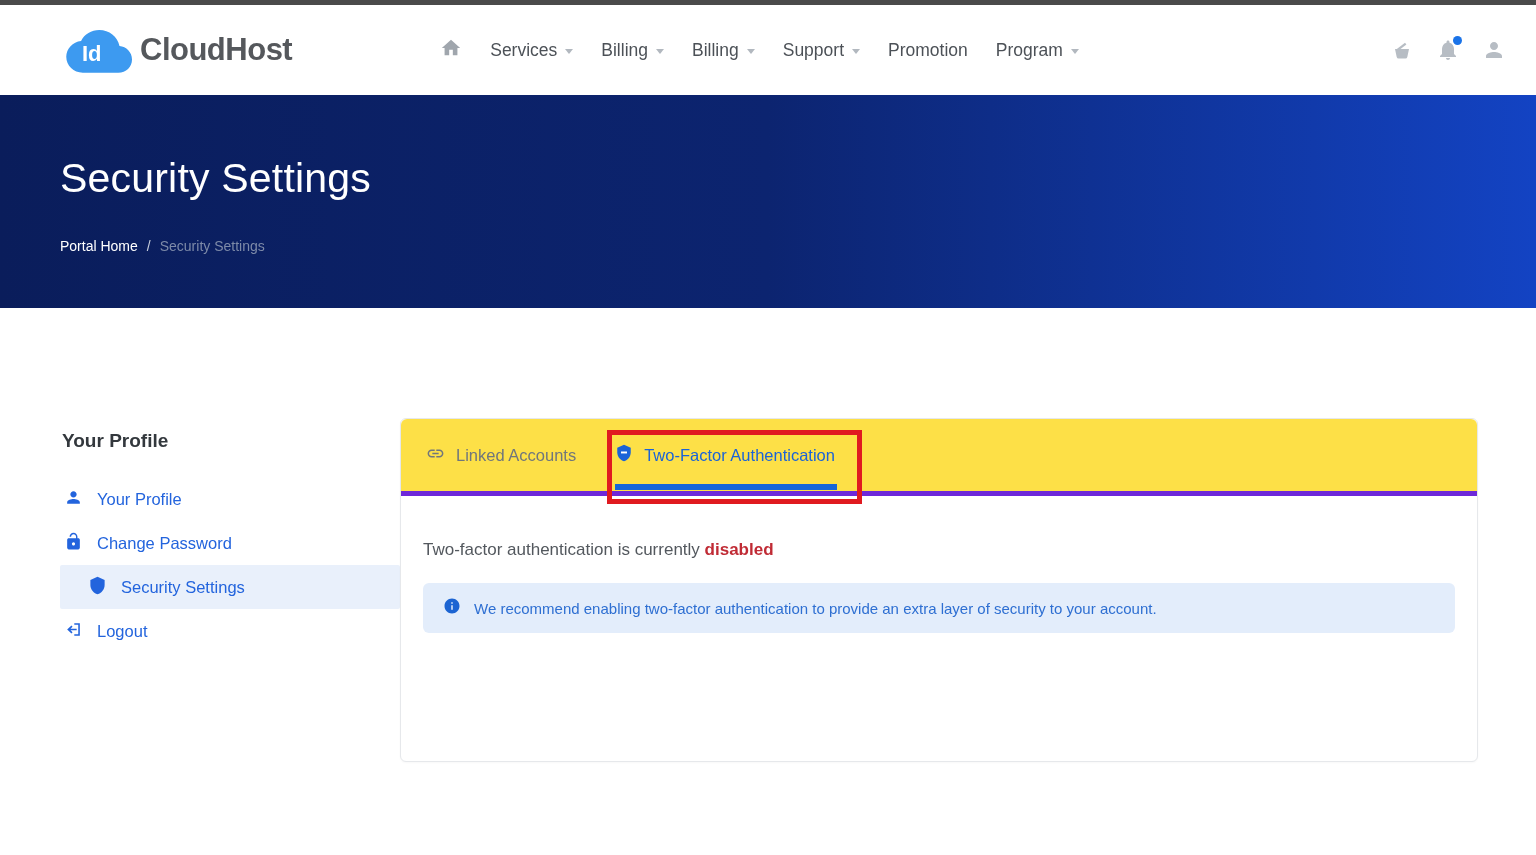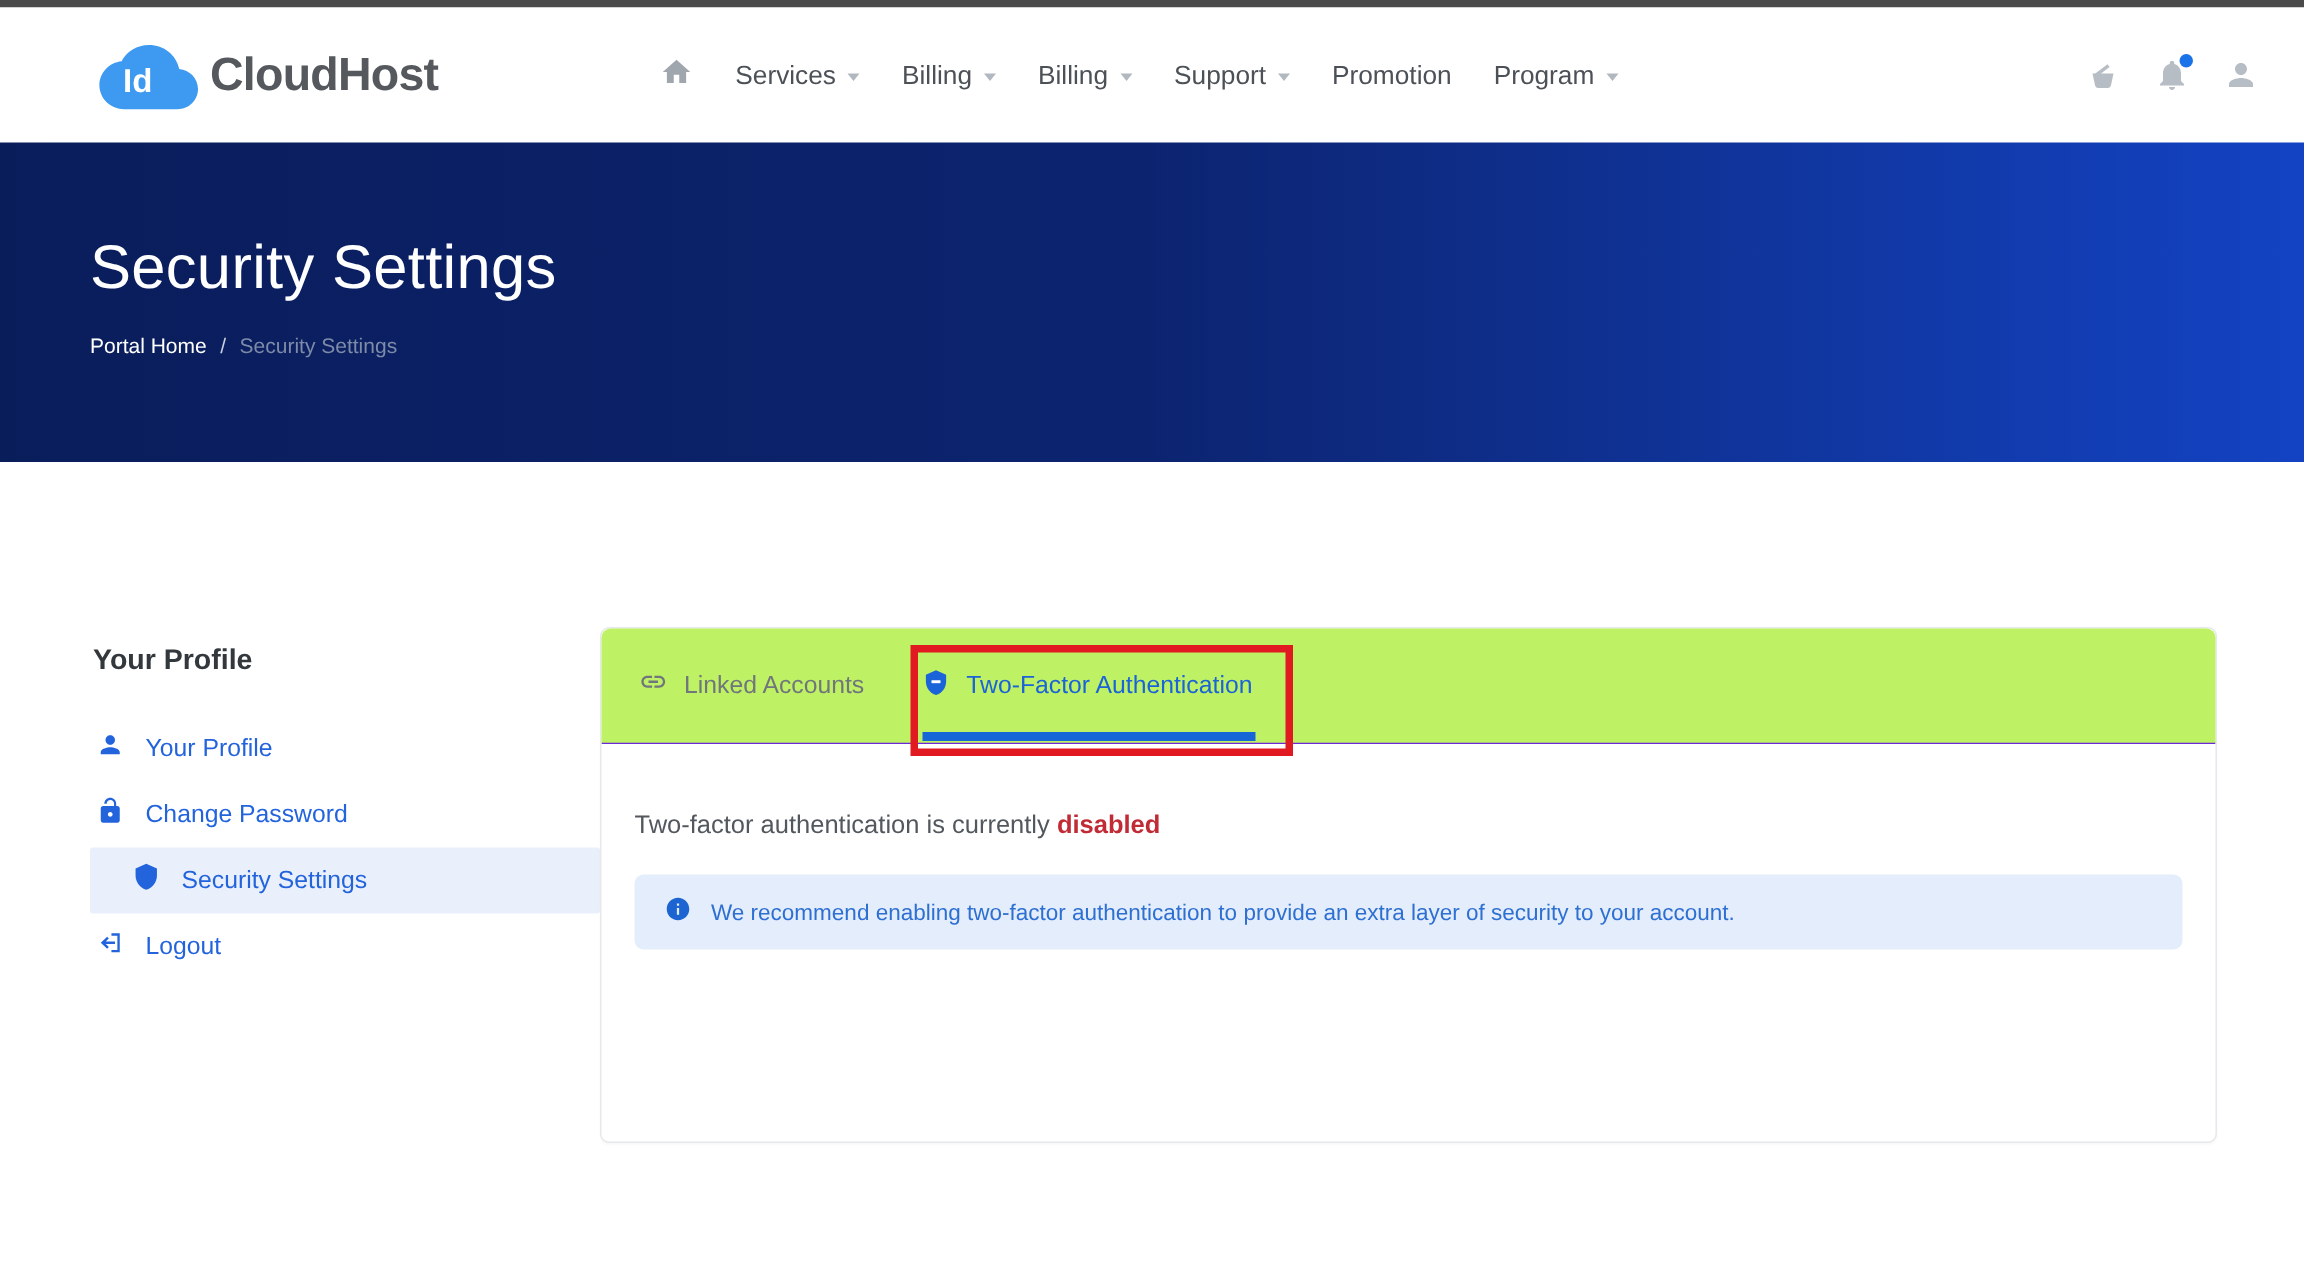--- a/index.html
+++ b/index.html
@@ -19,38 +19,38 @@
   .nav a { display:flex; align-items:center; text-decoration:none; color:#4c5157; font-size:17.5px; cursor:pointer; }
   .caret { width:0; height:0; border-left:4.5px solid transparent; border-right:4.5px solid transparent; border-top:5px solid #b2b8bf; display:inline-block; margin-left:8px; margin-top:3px; }
   .nav-icons { margin-left:auto; display:flex; align-items:center; gap:22px; padding-right:10px; }
   .nav-icon { position:relative; width:24px; height:24px; cursor:pointer; }
   .nav-icon svg { display:block; }
   .notif-dot { position:absolute; top:-2px; right:-2px; width:9px; height:9px; border-radius:50%; background:#1a73e8; }
 
   
   .hero { height:213px; background:linear-gradient(90deg,#0a1d5b 0%,#0c2470 50%,#1343c3 100%); padding:60px 0 0 60px; }
   .hero h1 { color:#ffffff; font-size:41px; font-weight:400; letter-spacing:0.2px; }
-  .breadcrumb { margin-top:20px; font-size:14px; display:flex; gap:9px; align-items:center; }
+  .breadcrumb { margin-top:36px; font-size:14px; display:flex; gap:9px; align-items:center; }
   .breadcrumb .bc-home { color:#ffffff; text-decoration:none; cursor:pointer; }
   .breadcrumb .bc-sep { color:#c8cfdd; }
   .breadcrumb .bc-current { color:#7d8aa8; }
 
   
   .content { display:flex; padding:110px 28px 0 60px; }
 
   
   .sidebar { width:340px; flex:none; }
   .sidebar h2 { font-size:19px; font-weight:700; color:#33383d; margin:12px 0 25px 2px; }
   .side-item { display:flex; align-items:center; gap:14px; height:44px; padding-left:4px; color:#2364dd; font-size:16.5px; text-decoration:none; cursor:pointer; }
   .side-item svg { flex:none; }
   .side-item.active { background:#e9f0fb; padding-left:28px; border-radius:2px; }
 
   
   .card { width:1078px; min-height:344px; border:1px solid #e6e8eb; border-radius:6px; background:#ffffff; box-shadow:0 1px 2px rgba(0,0,0,0.03); }
-  .tabbar { position:relative; height:77px; background:#bef264; border-bottom:1px solid #6d28d9; border-radius:6px 6px 0 0; display:flex; align-items:center; padding-left:25px; }
+  .tabbar { position:relative; height:77px; background:#fde047; border-bottom:5px solid #6d28d9; border-radius:6px 6px 0 0; display:flex; align-items:center; padding-left:25px; }
   .tab { display:flex; align-items:center; gap:11px; font-size:16.5px; cursor:pointer; height:100%; }
   .tab.inactive { color:#70767c; }
   .tab.active { color:#1a63d8; position:relative; margin-left:39px; }
   .tab-underline { position:absolute; left:0; right:-2px; bottom:1px; height:6px; background:#1766d8; }
   .annotation-tab { position:absolute; left:206px; top:11px; width:255px; height:74px; border:5px solid #e01a20; z-index:5; pointer-events:none; }
 
   .card-body { padding:44px 22px 25px 22px; }
   .status-line { font-size:17px; color:#53585e; margin-bottom:23px; }
   .status-line strong { color:#c02b35; font-weight:700; }
   .alert { background:#e3edfb; border-radius:6px; height:50px; display:flex; align-items:center; gap:13px; padding:0 20px; margin-bottom:24px; }

